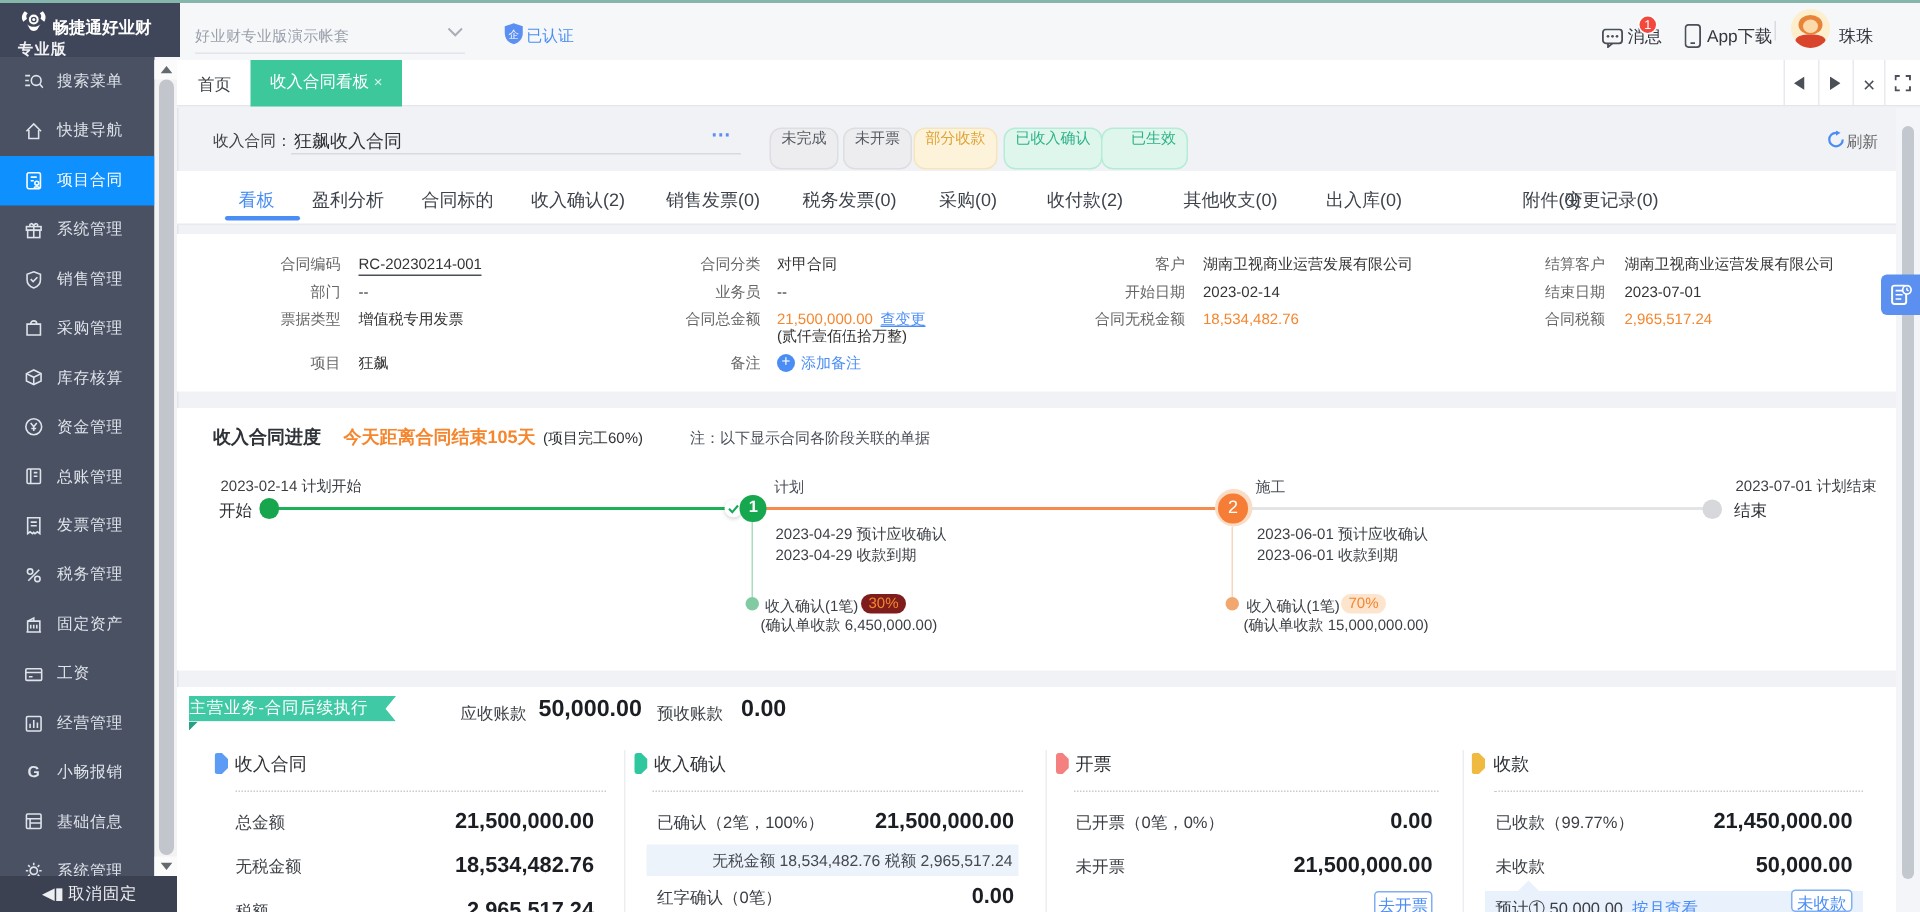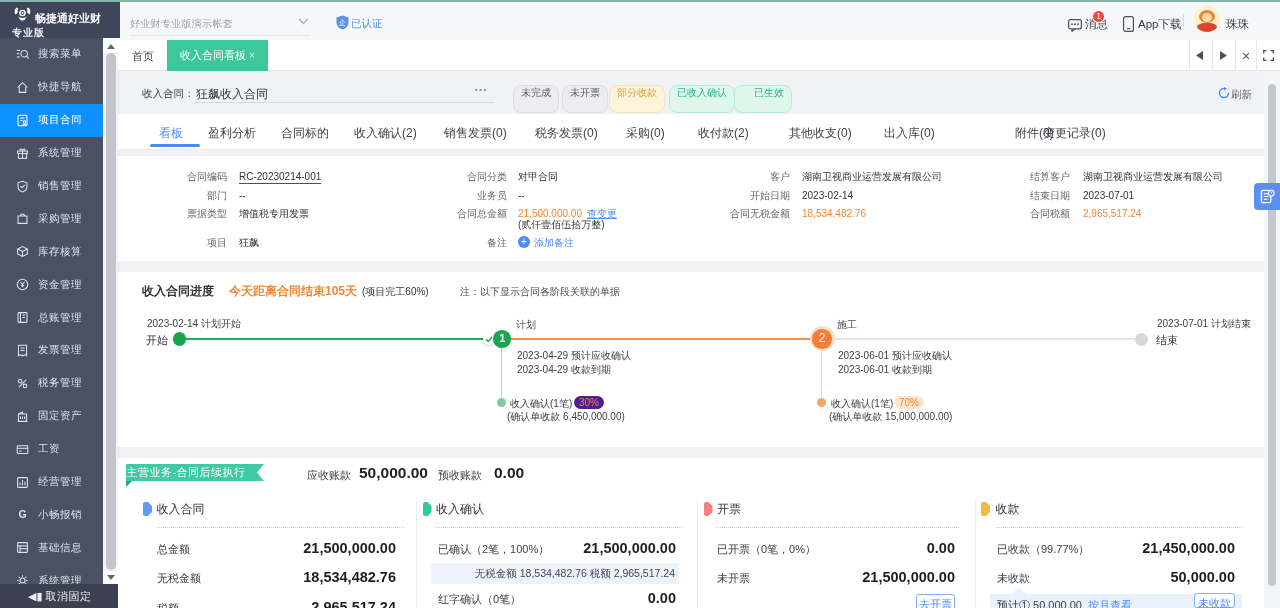--- a/index.html
+++ b/index.html
@@ -335,21 +335,21 @@
 <div class="abs" style="left:837px;top:318px;font-size:10px;color:#4a4f58;">施工</div>
 <div class="abs" style="left:517px;top:349px;font-size:10px;color:#3c4046;">2023-04-29 预计应收确认</div>
 <div class="abs" style="left:517px;top:363px;font-size:10px;color:#3c4046;">2023-04-29 收款到期</div>
 <div class="abs" style="left:838px;top:349px;font-size:10px;color:#3c4046;">2023-06-01 预计应收确认</div>
 <div class="abs" style="left:838px;top:363px;font-size:10px;color:#3c4046;">2023-06-01 收款到期</div>
 <div class="abs" style="left:501px;top:348px;width:1px;height:50px;background:#a9ddbe;"></div>
 <div class="abs" style="left:821px;top:351px;width:1px;height:47px;background:#fbd5ba;"></div>
 <div class="abs" style="left:497px;top:398px;width:9px;height:9px;border-radius:50%;background:#82cba2;"></div>
 <div class="abs" style="left:817px;top:398px;width:9px;height:9px;border-radius:50%;background:#f2a76f;"></div>
 <div class="abs" style="left:510px;top:397px;font-size:10px;color:#3c4046;">收入确认(1笔)</div>
-<div class="abs" style="left:574px;top:395.5px;background:#4c1d95;color:#f5862e;font-size:10px;border-radius:7px;padding:1px 5px;text-align:right;">30%</div>
+<div class="abs" style="left:574px;top:395.5px;background:#7f1d1d;color:#f5862e;font-size:10px;border-radius:7px;padding:1px 5px;text-align:right;">30%</div>
 <div class="abs" style="left:507px;top:410px;font-size:10px;color:#3c4046;">(确认单收款 6,450,000.00)</div>
 <div class="abs" style="left:831px;top:397px;font-size:10px;color:#3c4046;">收入确认(1笔)</div>
 <div class="abs" style="left:894px;top:395.5px;background:#fce4cd;color:#f5862e;font-size:10px;border-radius:7px;padding:1px 5px;">70%</div>
 <div class="abs" style="left:829px;top:410px;font-size:10px;color:#3c4046;">(确认单收款 15,000,000.00)</div>
 
 <div class="abs" style="left:118px;top:458px;width:1146px;height:150px;background:#fff;"></div>
 <div class="abs" style="left:126px;top:464px;width:138px;height:17px;background:#3fc9a4;clip-path:polygon(0 0,100% 0,calc(100% - 7px) 50%,100% 100%,0 100%);color:#fff;font-size:11px;line-height:17px;text-align:center;letter-spacing:0.5px;"><span style="margin-right:18px;">主营业务-合同后续执行</span></div>
 <div class="abs" style="left:126px;top:481px;width:6px;height:6px;background:#28a083;clip-path:polygon(0 0,100% 0,0 100%);"></div>
 <div class="abs" style="left:307px;top:468px;font-size:11px;color:#3c4046;">应收账款</div>
 <div class="abs" style="left:359px;top:464px;font-size:15.5px;font-weight:bold;color:#1b1e23;">50,000.00</div>

